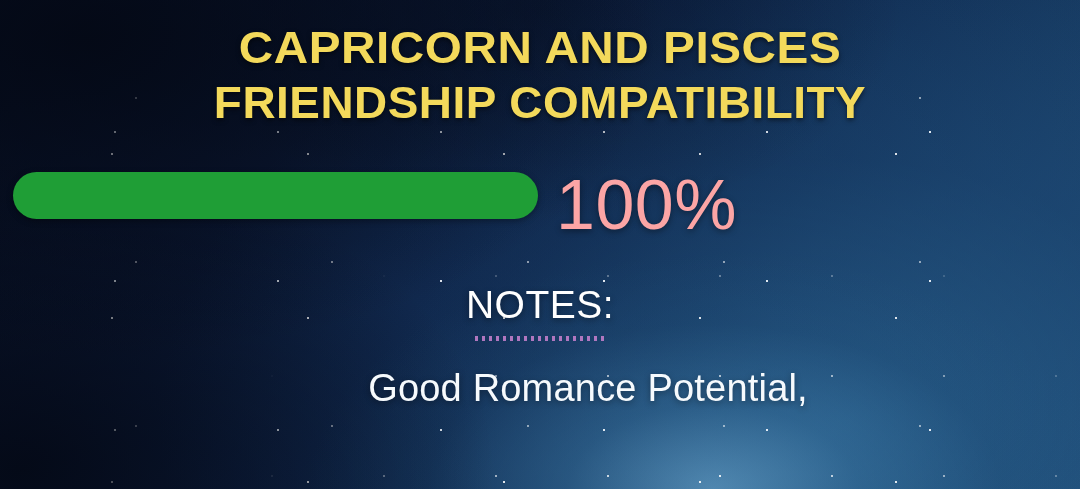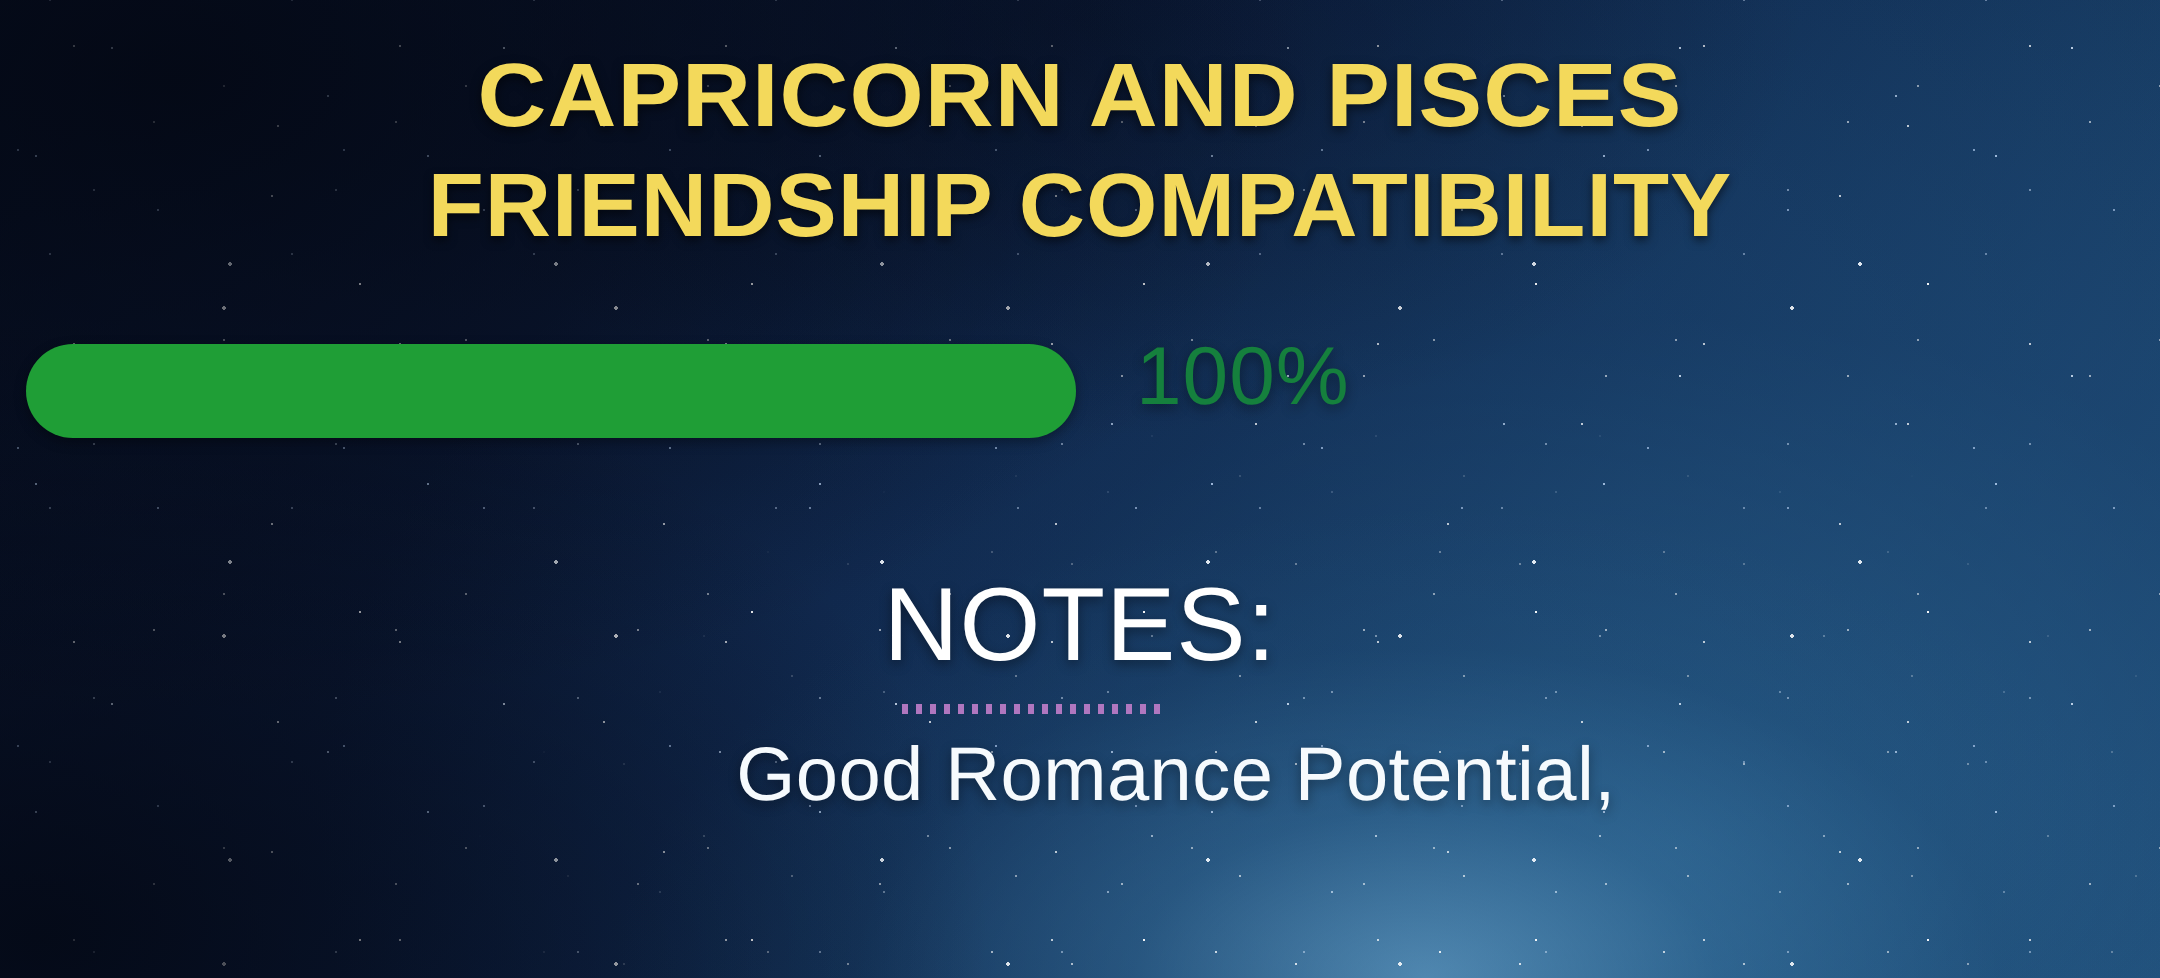--- a/index.html
+++ b/index.html
@@ -153,47 +153,46 @@
   .score-text {
     position: absolute;
     left: 556px;
     top: 0;
     height: 62px;
     display: flex;
     align-items: baseline;
     white-space: nowrap;
   }
   .score-pct {
-    font-size: 41px;
+    font-size: 70px;
     font-weight: normal;
-    color: #15803d;
+    color: #fca5a5;
     letter-spacing: 0.5px;
     text-shadow: 0 2px 6px rgba(0,0,0,0.40);
-    margin-left: 12px;
   }
   .score-label {
     font-size: 42px;
     font-weight: normal;
     color: #f2f7fb;
     margin-left: 12px;
     letter-spacing: 0.3px;
     text-shadow: 0 2px 6px rgba(0,0,0,0.40);
   }
 
   .notes-block {
     position: absolute;
     top: 283px;
     left: 0;
     width: 1080px;
     text-align: center;
   }
   .notes-heading {
     display: inline-block;
     position: relative;
-    font-size: 52px;
+    font-size: 39px;
     color: #ffffff;
     letter-spacing: 0.5px;
     text-shadow: 0 2px 6px rgba(0,0,0,0.40);
   }
   .notes-underline {
     position: absolute;
     left: 9px;
     bottom: -14px;
     width: 129px;
     height: 5px;

